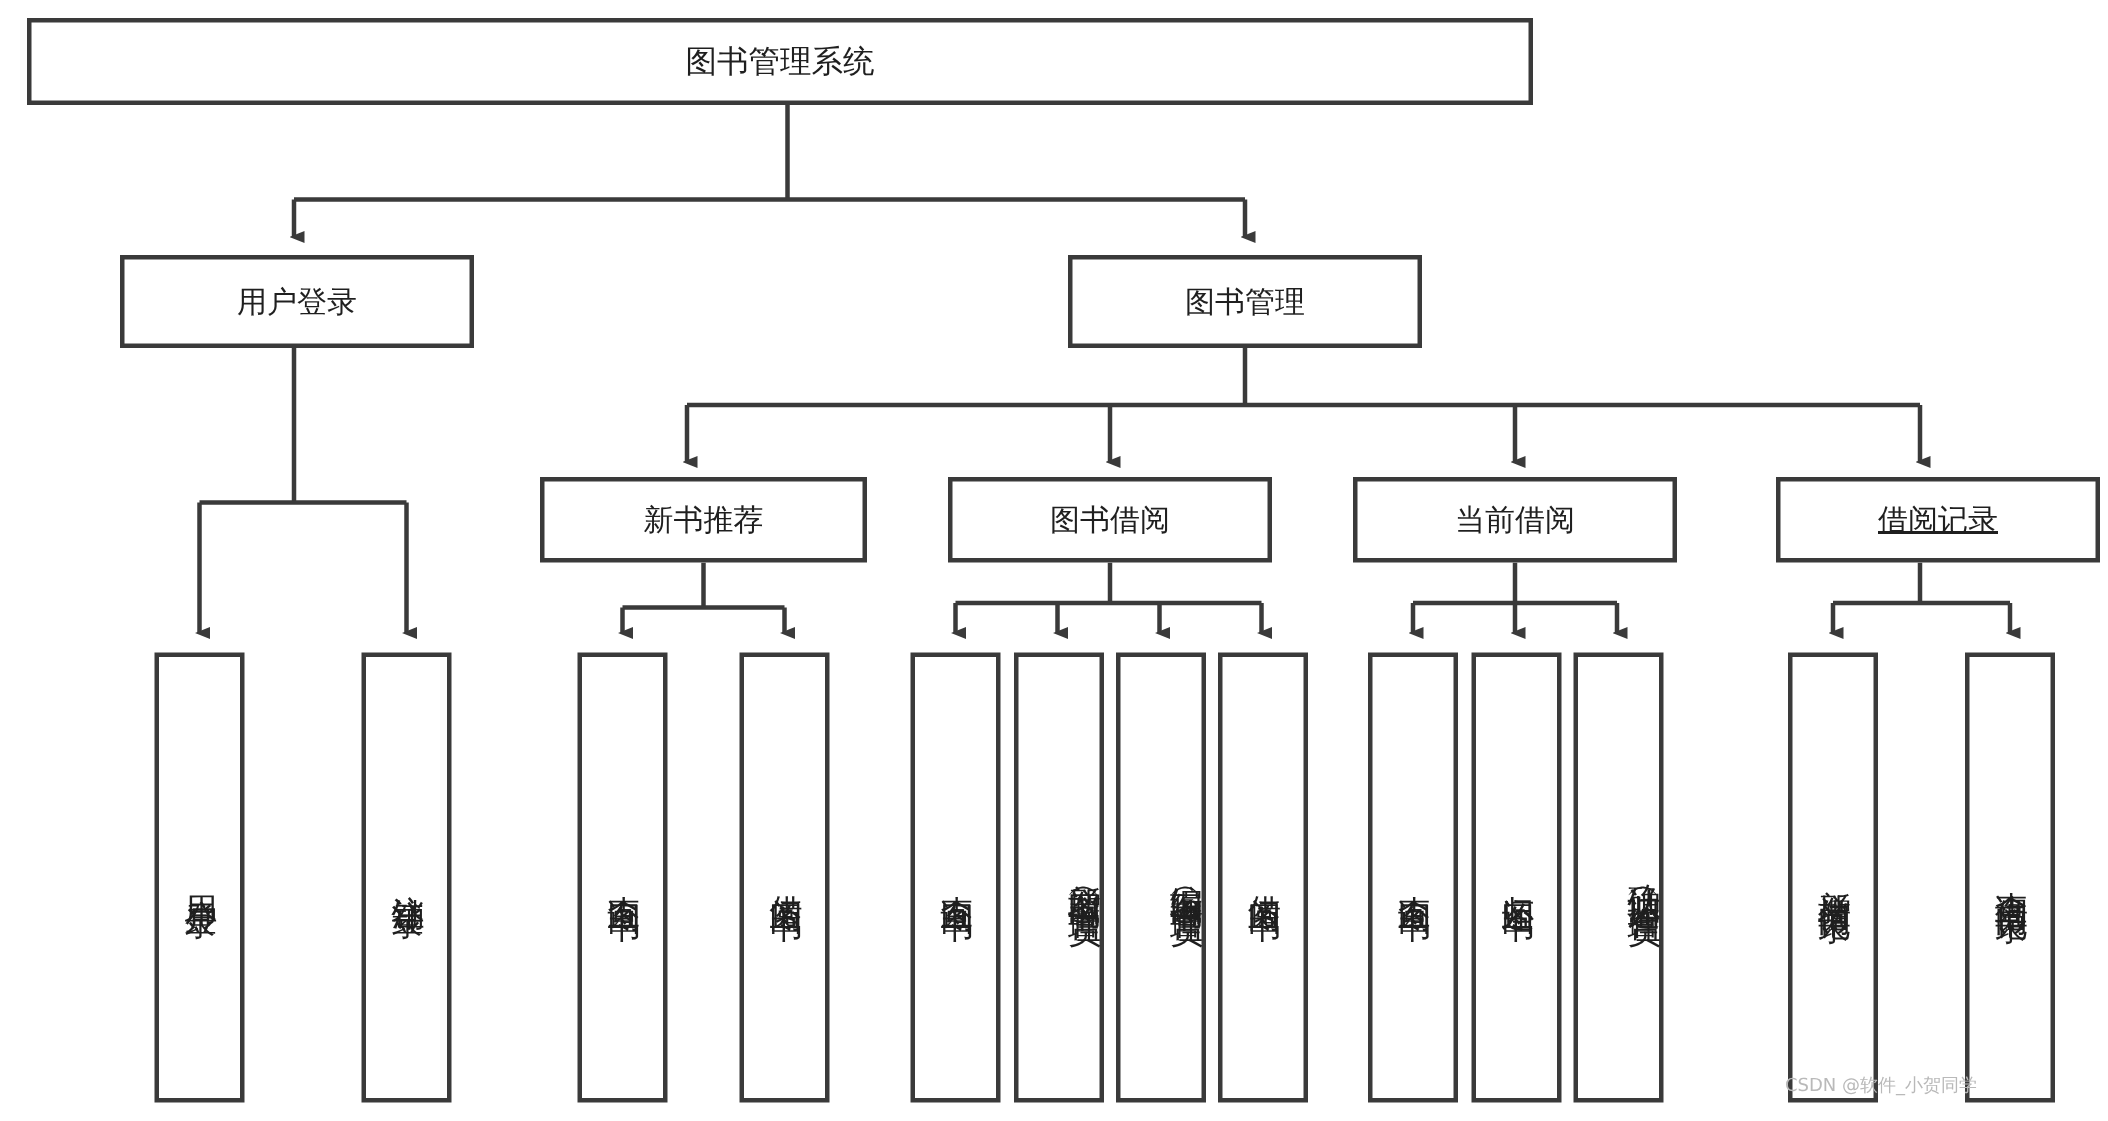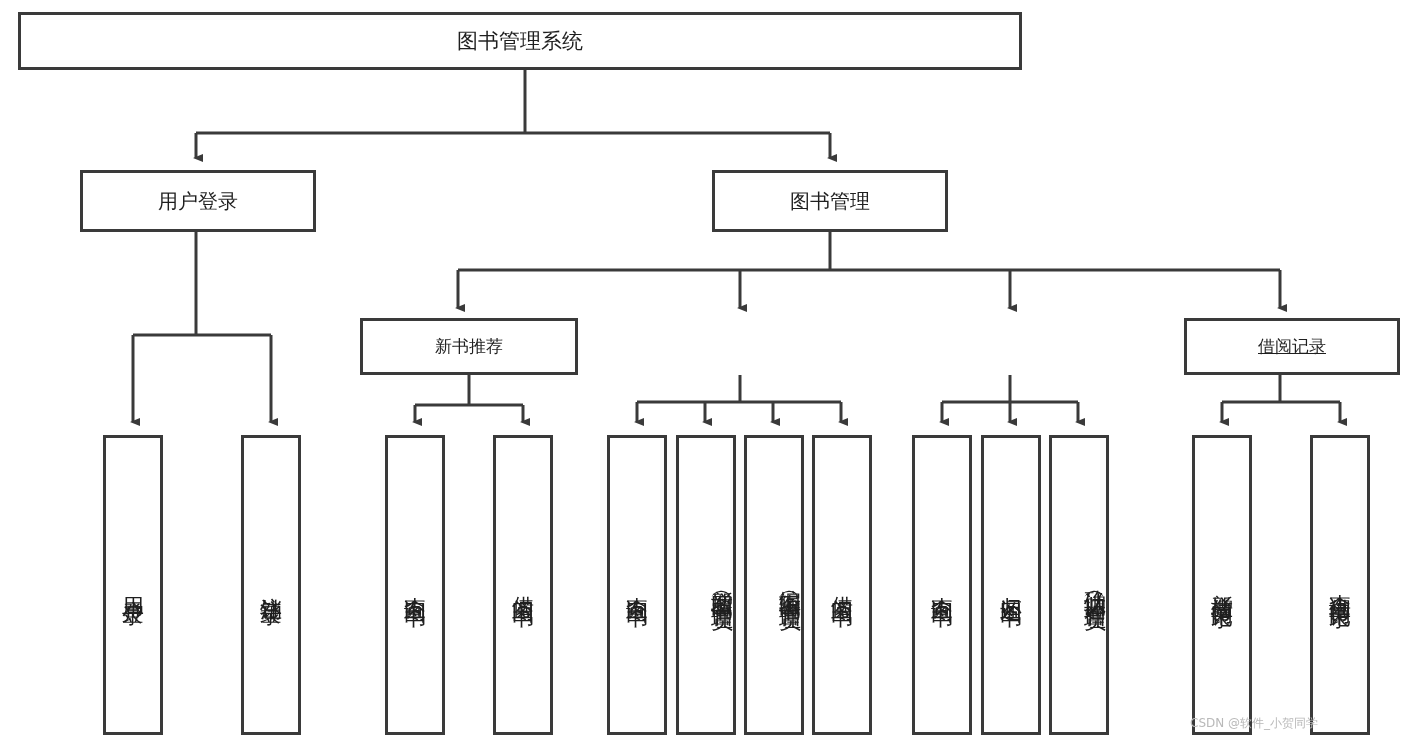--- a/index.html
+++ b/index.html
@@ -27,21 +27,21 @@
     justify-content: center;
     color: #1f1f1f;
   }
   .node-root {
     font-size: 21px;
   }
   .node-l1 {
     font-size: 20px;
   }
   .node-l2 {
-    font-size: 17px;
+    font-size: 20px;
     text-align: center;
   }
   .node-leaf {
     writing-mode: vertical-rl;
     text-orientation: upright;
     font-size: 22px;
     letter-spacing: 3px;
     padding: 6px 0;
     line-height: 1;
   }
@@ -126,20 +126,26 @@
   <div class="node node-l1" style="left:80px; top:170px; width:236px; height:62px;">
     <span>用户登录</span>
   </div>
   <div class="node node-l1" style="left:712px; top:170px; width:236px; height:62px;justify-content:center;">
     <span>图书管理</span>
   </div>
 
   <div class="node node-l2" style="left:360px; top:318px; width:218px; height:57px;">
     <span>新书推荐</span>
   </div>
+  <div class="node node-l2" style="left:632px; top:318px; width:216px; height:57px;">
+    <span>图书借阅</span>
+  </div>
+  <div class="node node-l2" style="left:902px; top:318px; width:216px; height:57px;">
+    <span>当前借阅</span>
+  </div>
   <div class="node node-l2" style="left:1184px; top:318px; width:216px; height:57px;text-decoration:underline;">
     <span>借阅记录</span>
   </div>
 
   <div class="node node-leaf" style="left:103px; top:435px; width:60px; height:300px;">
     <span>用户登录</span>
   </div>
   <div class="node node-leaf" style="left:241px; top:435px; width:60px; height:300px;">
     <span>注销登录</span>
   </div>

